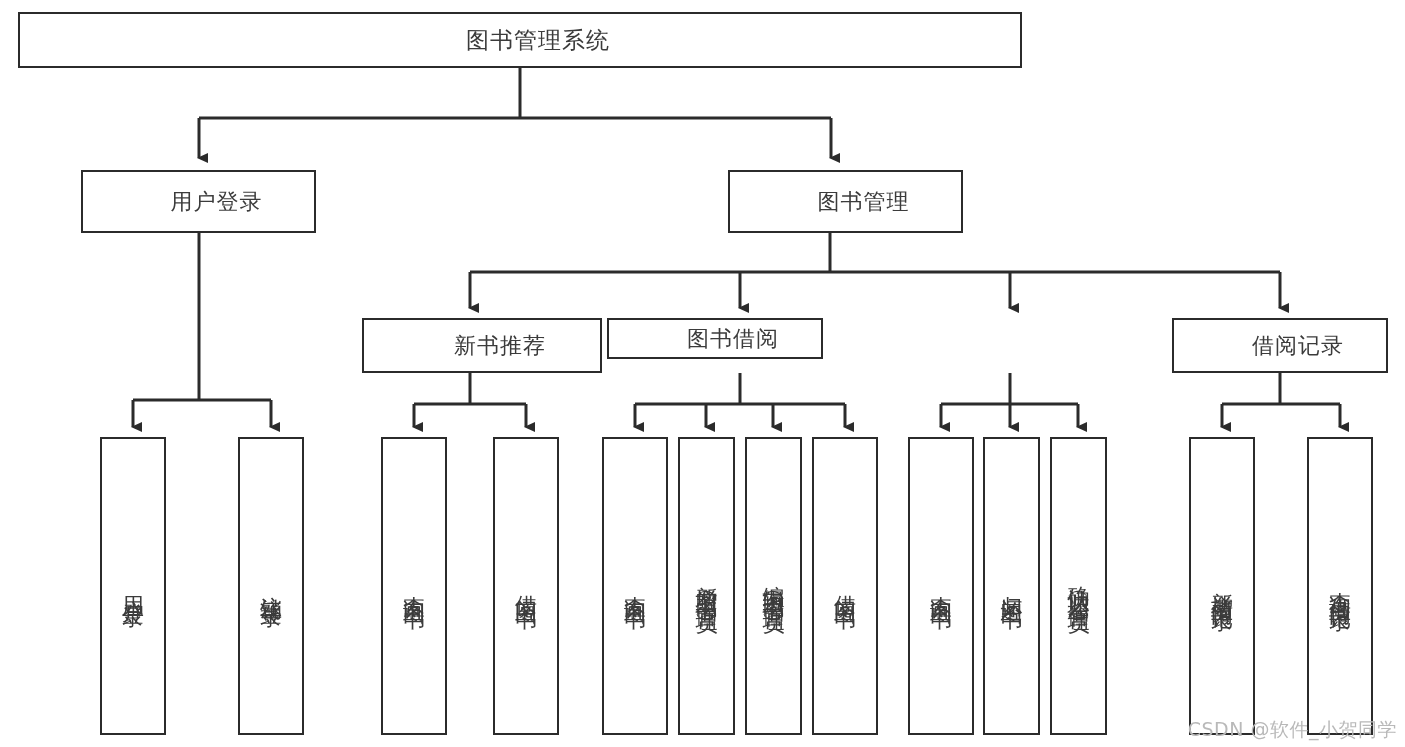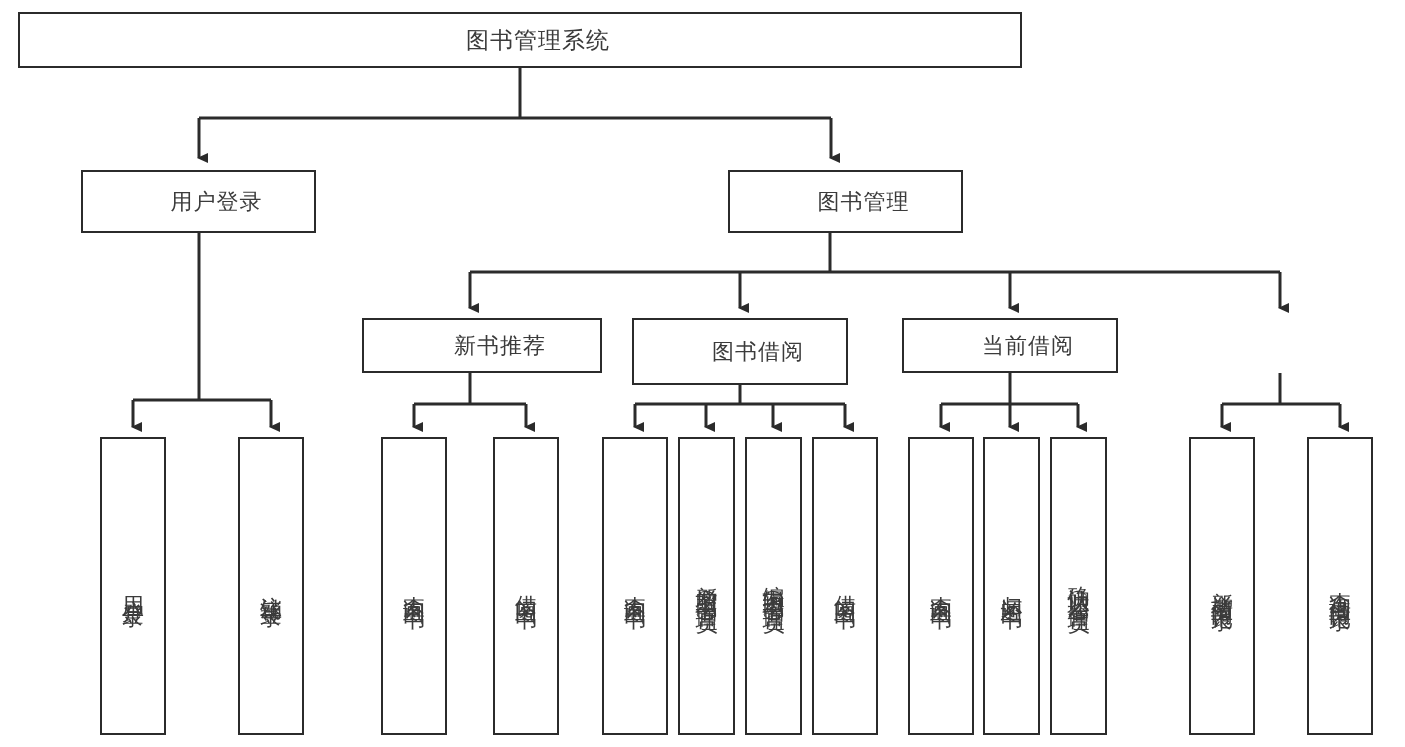--- a/index.html
+++ b/index.html
@@ -93,34 +93,35 @@
       <path d="M1340,404 L1340,427" marker-end="url(#arr)"></path>
     </g>
   </svg>
 
   <div class="node h root" style="left:18px;top:12px;width:1004px;height:56px;">图书管理系统</div>
 
   <div class="node h" style="left:81px;top:170px;width:235px;height:63px;">用户登录</div>
   <div class="node h" style="left:712px;top:170px;width:235px;height:63px;margin-left:16px;">图书管理</div>
 
   <div class="node h" style="left:362px;top:318px;width:240px;height:55px;">新书推荐</div>
-  <div class="node h" style="left:632px;top:318px;width:216px;height:67px;">图书借阅</div>
-  <div class="node h" style="left:902px;top:318px;width:216px;height:55px;">当前借阅</div>
+  <div class="node h" style="left:607px;top:318px;width:216px;height:41px;">图书借阅</div>
+  <div class="node h" style="left:1172px;top:318px;width:216px;height:55px;">借阅记录</div>
 
   <div class="node v" style="left:100px;top:437px;width:66px;height:298px;">用户登录</div>
   <div class="node v" style="left:238px;top:437px;width:66px;height:298px;">注销登录</div>
 
   <div class="node v" style="left:381px;top:437px;width:66px;height:298px;">查询图书</div>
   <div class="node v" style="left:493px;top:437px;width:66px;height:298px;">借阅图书</div>
 
   <div class="node v" style="left:602px;top:437px;width:66px;height:298px;">查询图书</div>
   <div class="node v" style="left:678px;top:437px;width:57px;height:298px;">新增图书（管理员）</div>
   <div class="node v" style="left:745px;top:437px;width:57px;height:298px;">编辑图书（管理员）</div>
   <div class="node v" style="left:812px;top:437px;width:66px;height:298px;">借阅图书</div>
 
   <div class="node v" style="left:908px;top:437px;width:66px;height:298px;">查询图书</div>
   <div class="node v" style="left:983px;top:437px;width:57px;height:298px;">归还图书</div>
   <div class="node v" style="left:1050px;top:437px;width:57px;height:298px;">确认归还（管理员）</div>
 
   <div class="node v" style="left:1189px;top:437px;width:66px;height:298px;">新增借阅记录</div>
   <div class="node v" style="left:1307px;top:437px;width:66px;height:298px;">查询借阅记录</div>
 
+  <div class="watermark">CSDN @软件_小贺同学</div>
 </div>
 
 </body></html>

